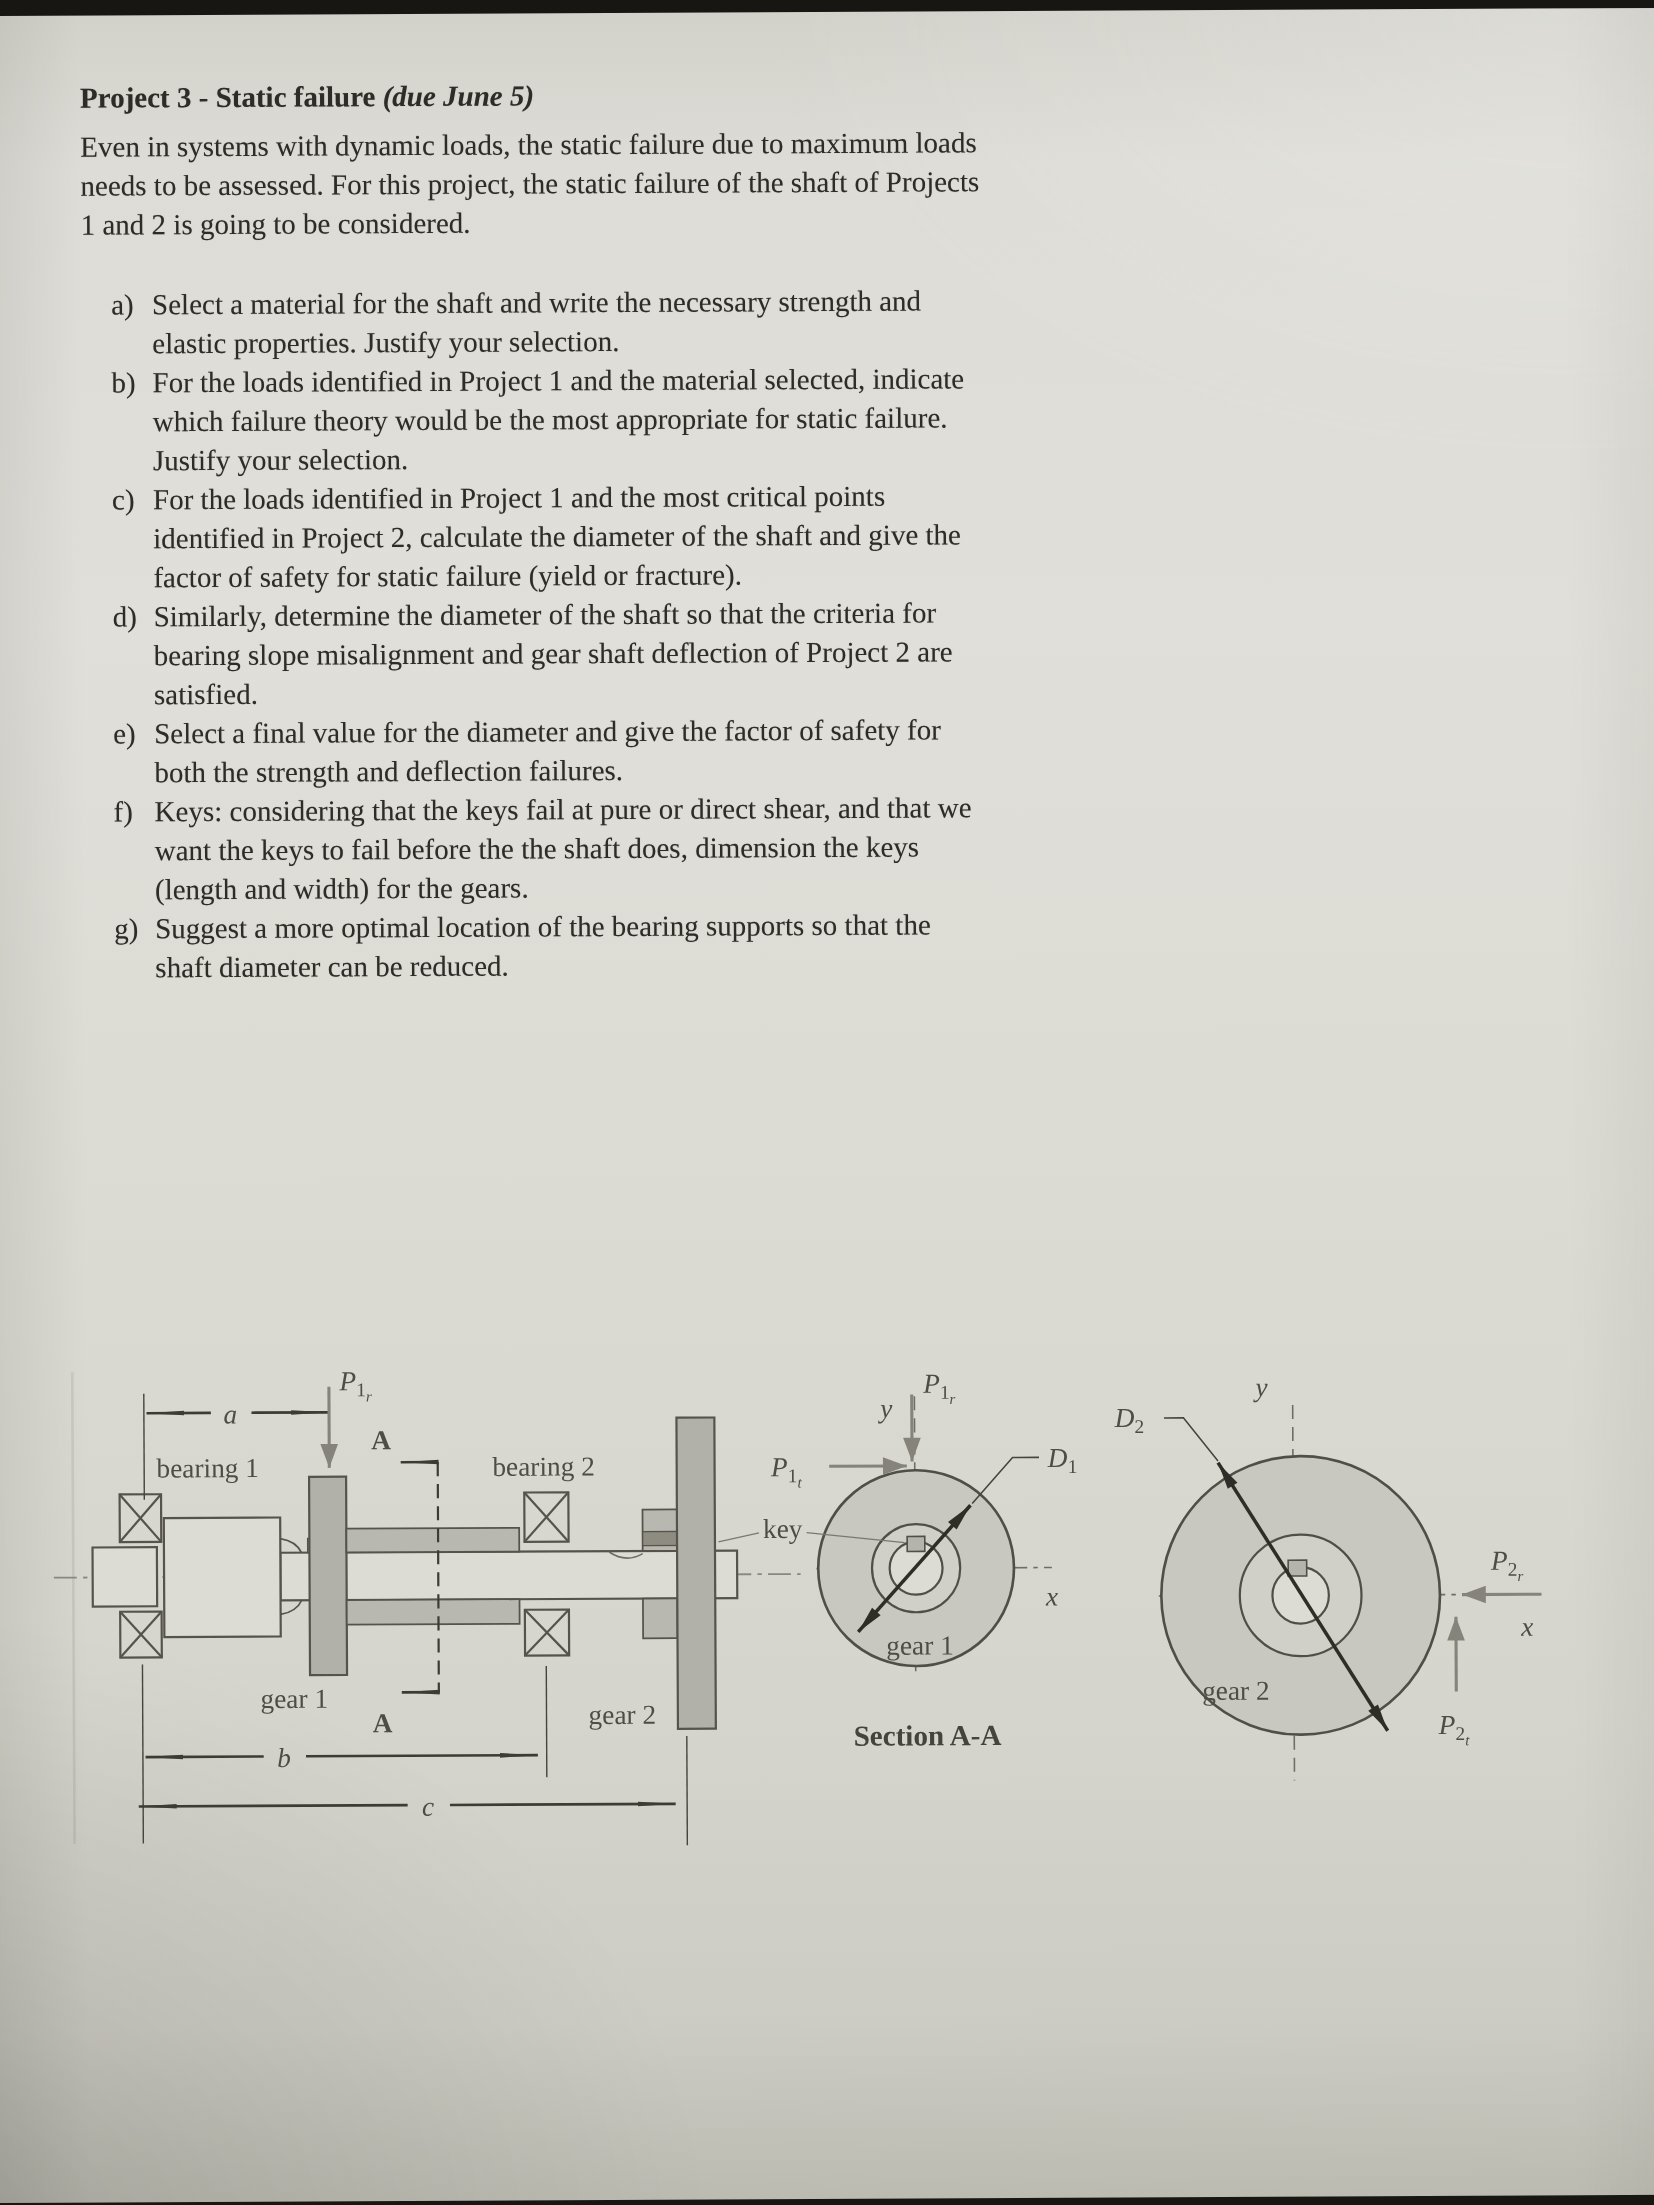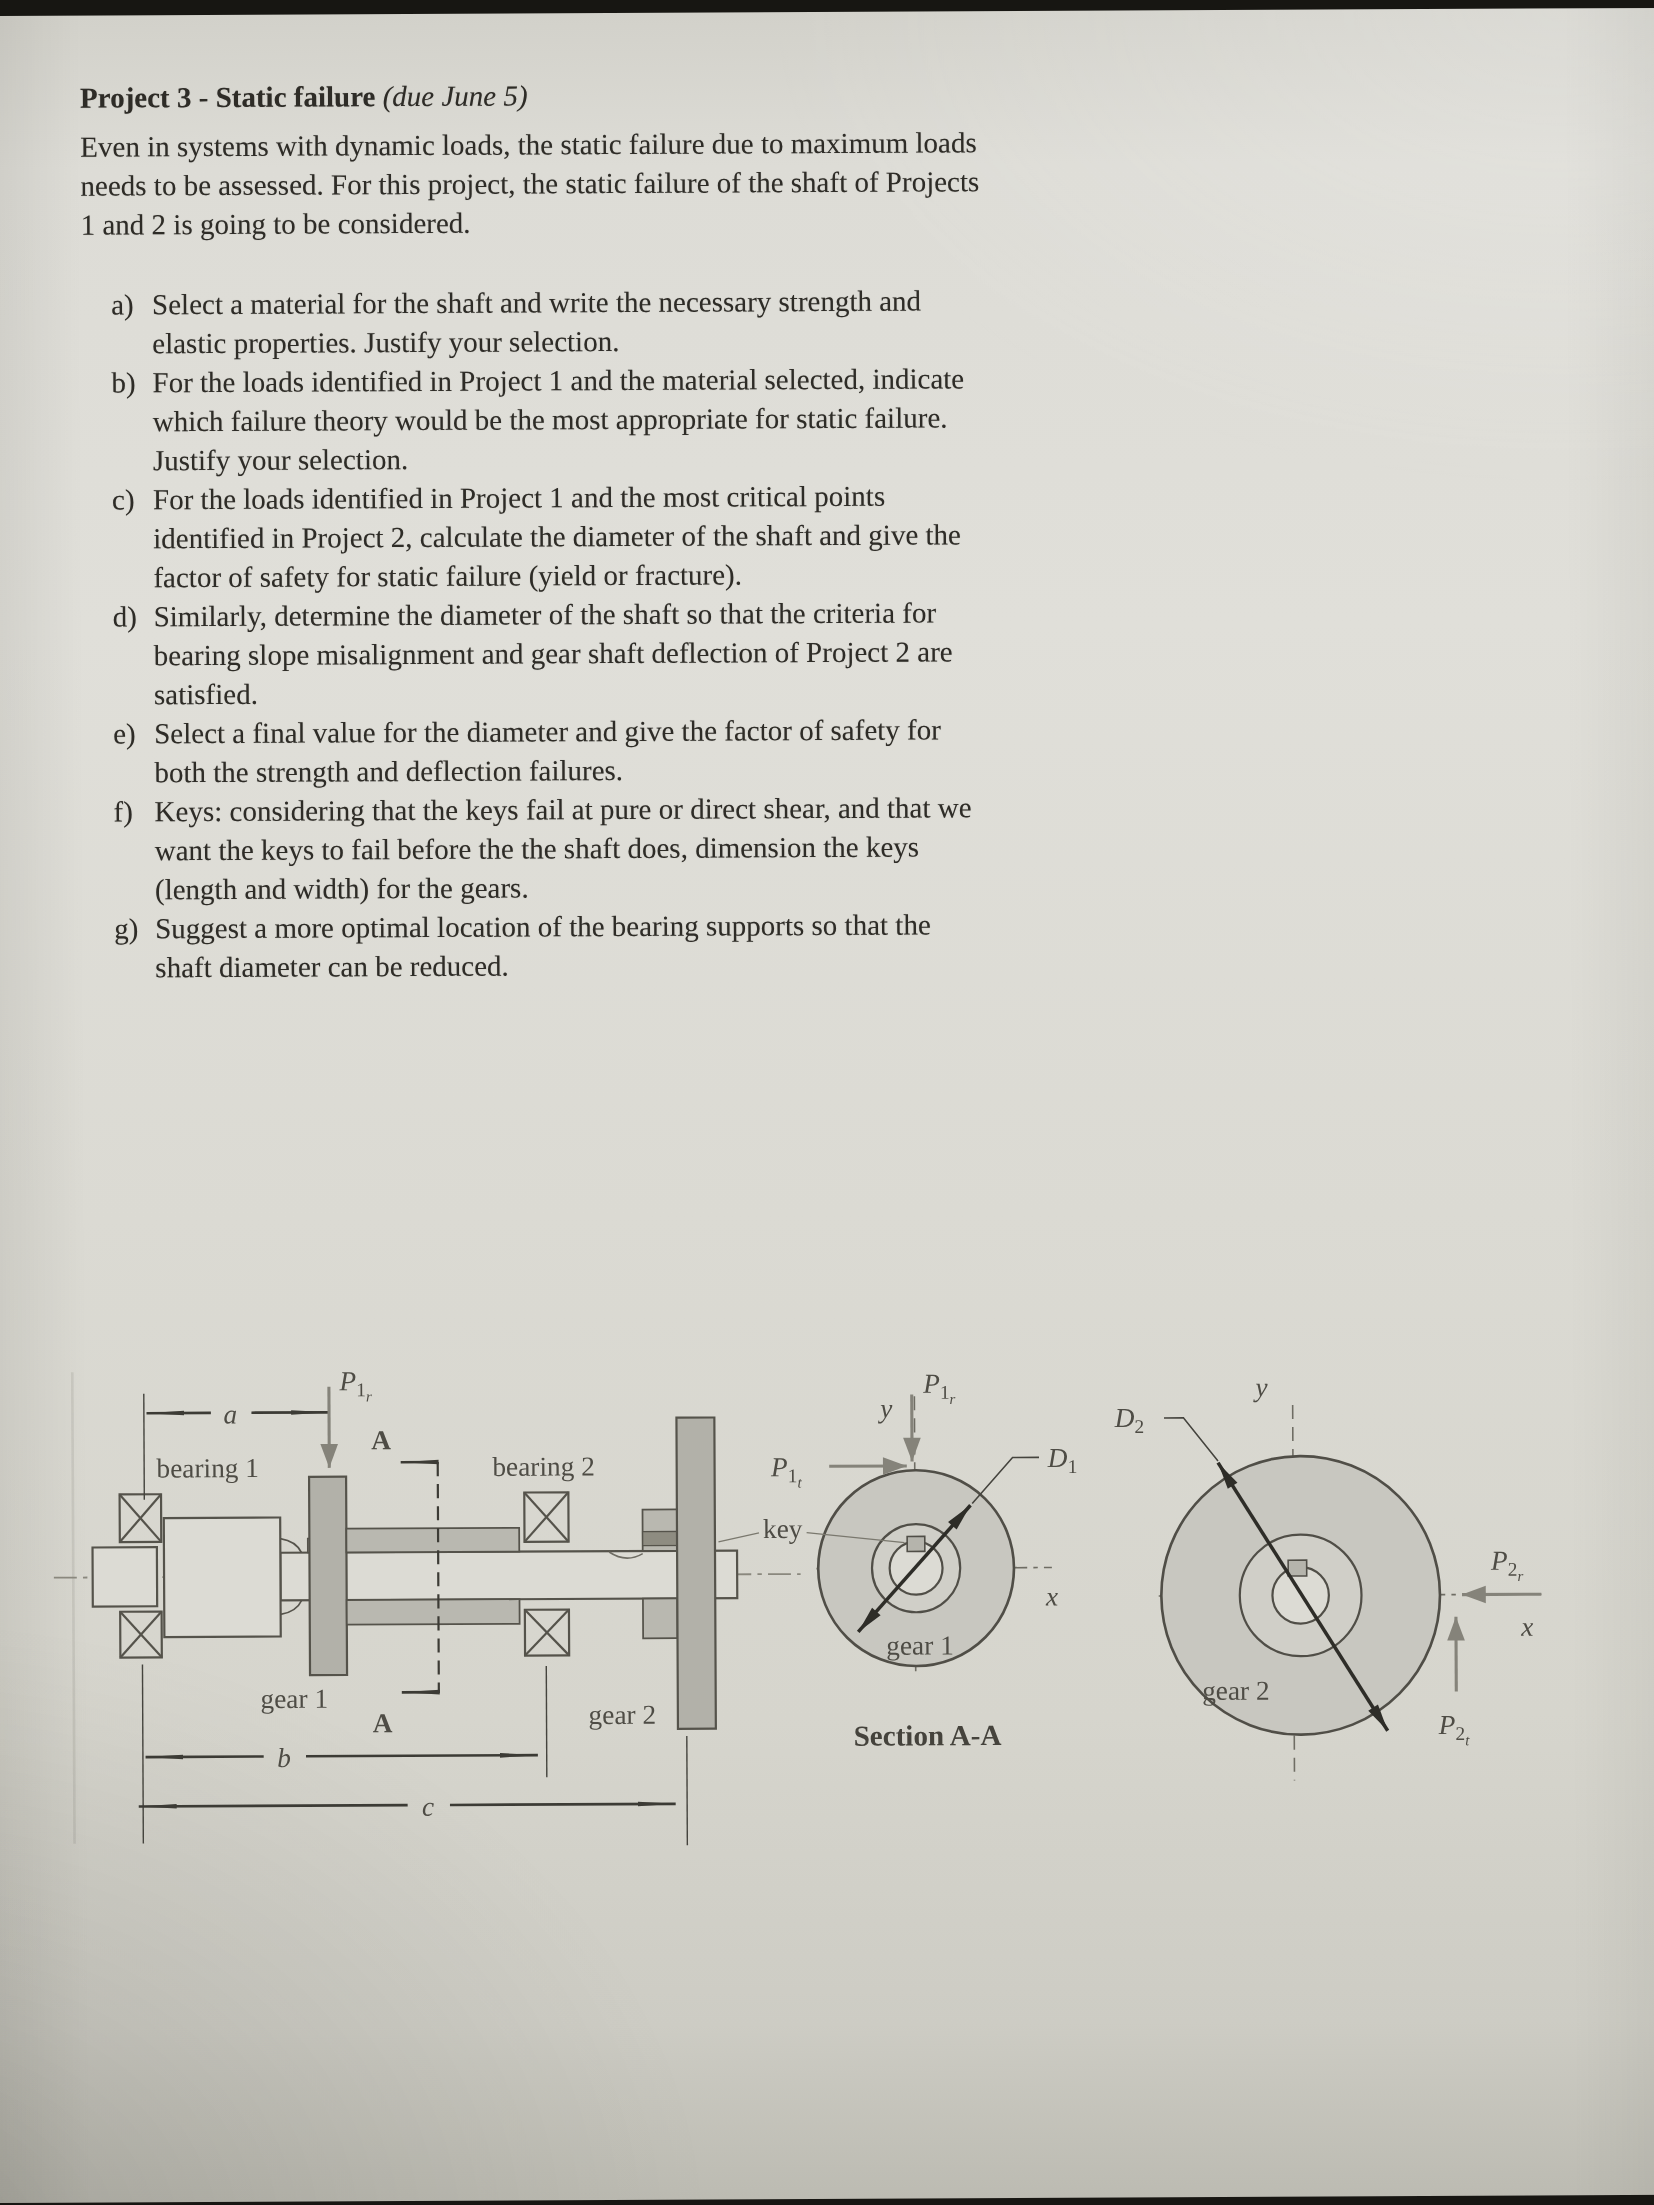--- a/index.html
+++ b/index.html
@@ -13,21 +13,21 @@
       linear-gradient(180deg, #d2d1ca 0%, #dddcd6 7%, #e0dfd9 28%, #dbdad3 55%, #d6d5cd 78%, #cdccc4 92%, #bcbbb2 100%);
   }
   .content{position:absolute;left:16px;top:-11.5px;width:1654px;height:2206px;}
   .textcol{
     position:absolute;left:85px;top:74px;width:902px;
     font-family:"Liberation Serif","DejaVu Serif",serif;
     font-size:29px;line-height:39px;color:#2e2c27;
     text-shadow:0 0 0.9px rgba(46,44,39,0.30);
   }
   .title b{font-weight:bold;}
-  .title i{font-style:italic;font-weight:normal;}
+  .title i{font-style:italic;font-weight:bold;}
   .intro{margin-top:10.6px;}
   .qlist{margin-top:41px;padding-left:30px;}
   .qrow{display:flex;align-items:flex-start;}
   .qletter{width:41px;flex:0 0 41px;}
   .qtext{width:838px;}
   .diagram{position:absolute;left:0;top:1341px;width:1654px;height:529px;}
   svg text{
     font-family:"Liberation Serif","DejaVu Serif",serif;
     font-size:31px;fill:#4e4c45;
   }

